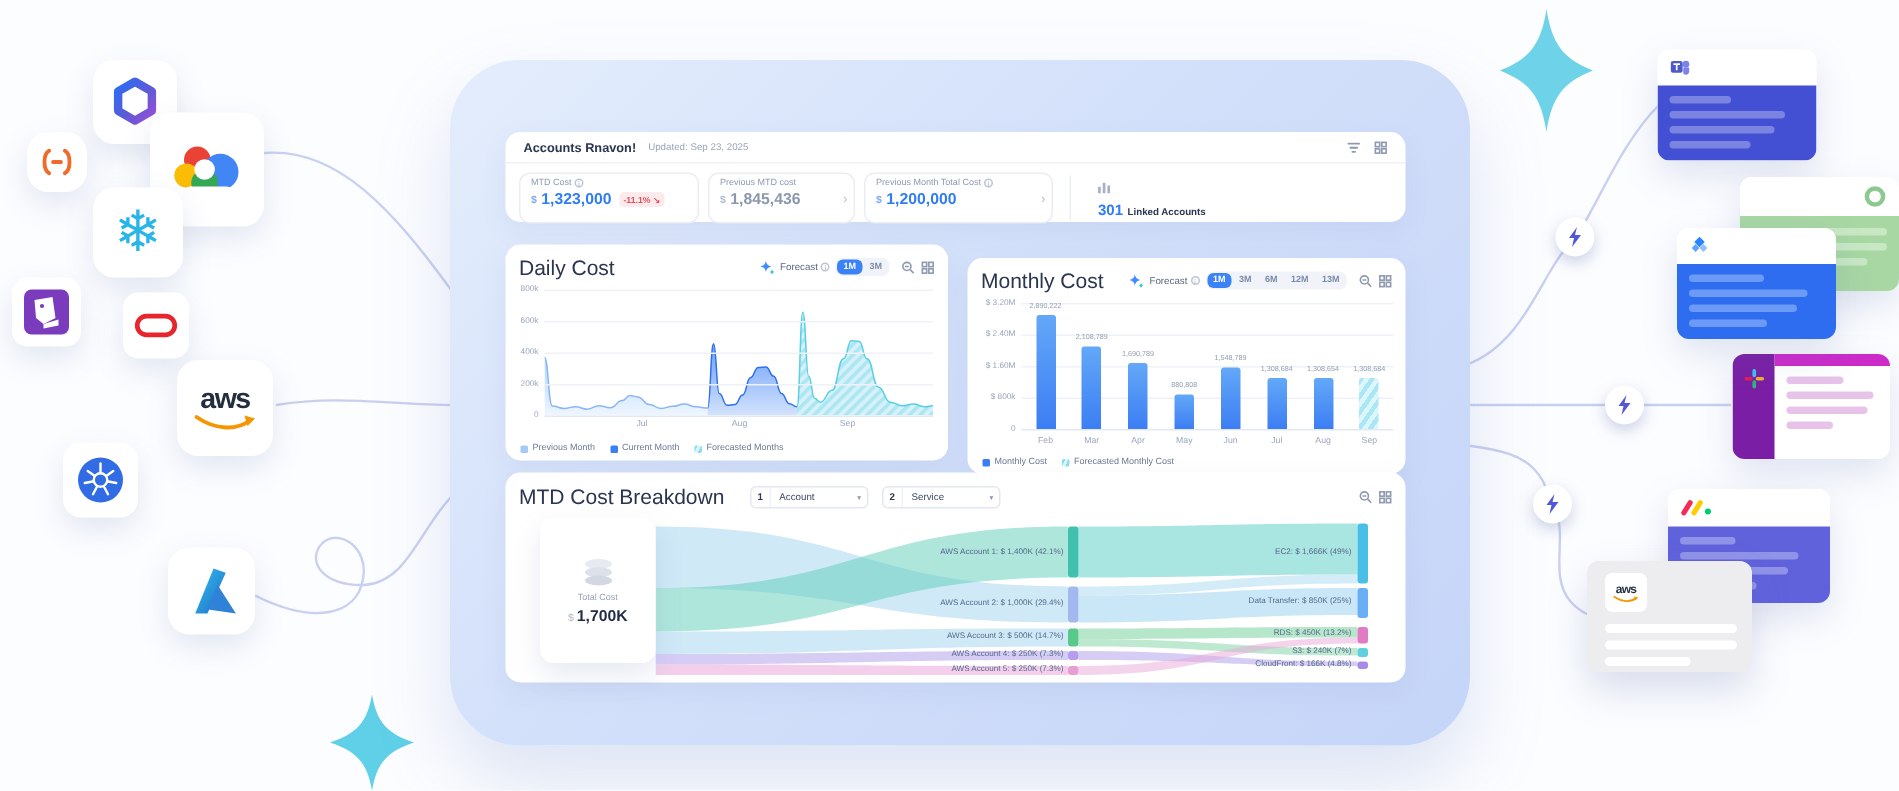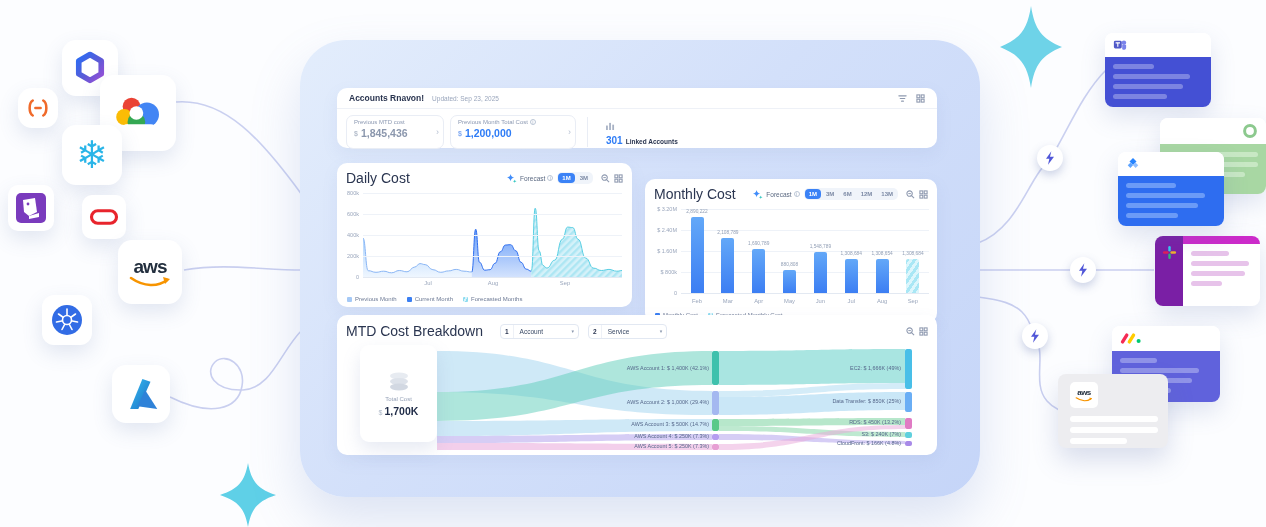--- a/index.html
+++ b/index.html
@@ -216,20 +216,31 @@
           <g fill="none" stroke="#8f9ab0" stroke-width="1.2">
               <rect x="1" y="1" width="3.2" height="3.2"></rect>
               <rect x="5.8" y="1" width="3.2" height="3.2"></rect>
               <rect x="1" y="5.8" width="3.2" height="3.2"></rect>
               <rect x="5.8" y="5.8" width="3.2" height="3.2"></rect>
             </g>
         </svg>
       </span>
     </div>
     <div class="kpi-row">
+      <div class="kpi" style="width:120px">
+        <div class="kpi-label">
+            <span>MTD Cost</span>
+            <span class="info">i</span>
+          </div>
+        <div class="kpi-val">
+            <span class="cur">$</span>
+            <span>1,323,000</span>
+          <span class="badge red"><span>-11.1%</span> <span>↘</span></span>
+        </div>
+      </div>
       <div class="kpi gray" style="width:98px">
         <div class="kpi-label">
             <span>Previous MTD cost</span>
           </div>
         <div class="kpi-val">
             <span class="cur">$</span>
             <span>1,845,436</span>
           </div>
         <span class="chev">›</span>
       </div>
@@ -334,21 +345,21 @@
           <span class="lchip chip-curr"></span>
           <span class="ltext">Current Month</span>
         </span>
       <span class="litem">
           <span class="lchip chip-fore"></span>
           <span class="ltext">Forecasted Months</span>
         </span>
     </div>
   </div>
 
-  <div class="card" style="left:345px;top:139px;width:292px;height:144px">
+  <div class="card" style="left:345px;top:132px;width:292px;height:144px">
     <div class="cc-head">
       <span class="cc-title">Monthly Cost</span>
       <svg width="11" height="11" viewBox="0 0 12 12">
         <path d="M5 1 C5.5 3.4 6.6 4.5 9 5 C6.6 5.5 5.5 6.6 5 9 C4.5 6.6 3.4 5.5 1 5 C3.4 4.5 4.5 3.4 5 1" fill="#3f8cfa"></path>
         <path d="M9.5 7 C9.75 8.2 10.3 8.75 11.5 9 C10.3 9.25 9.75 9.8 9.5 11 C9.25 9.8 8.7 9.25 7.5 9 C8.7 8.75 9.25 8.2 9.5 7" fill="#35c8c2"></path>
       </svg>
       <span class="fc-label">Forecast</span>
       <span class="info">i</span>
       <span class="pills">
         <span class="pill active">1M</span>

